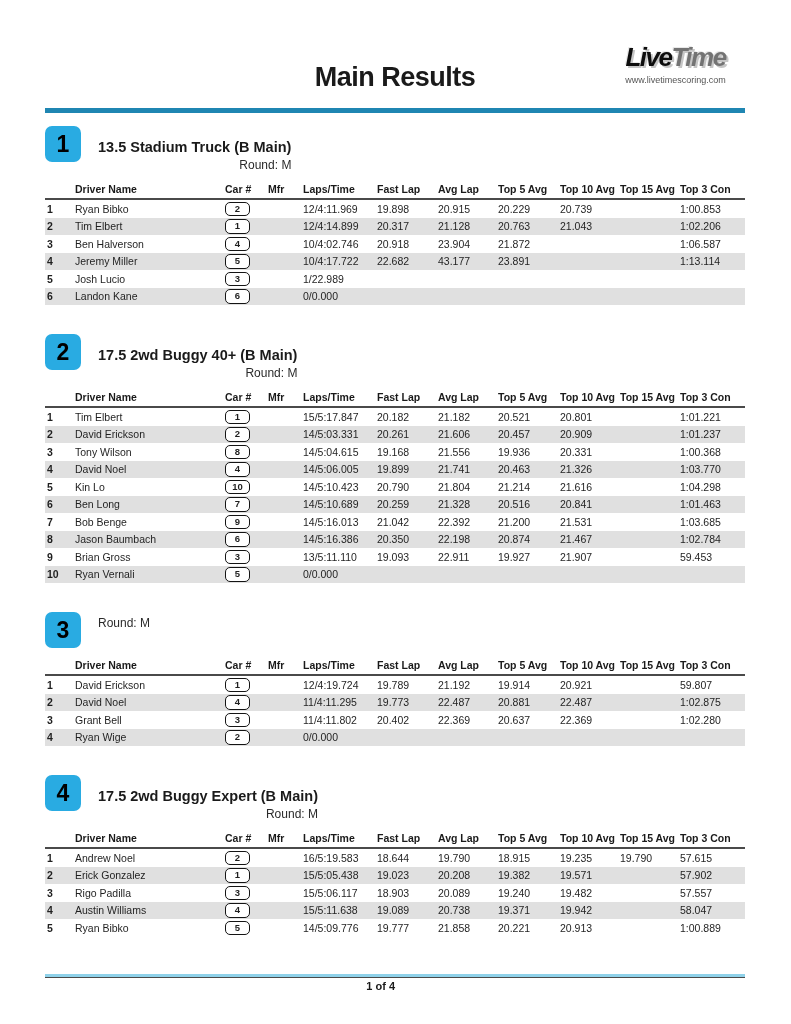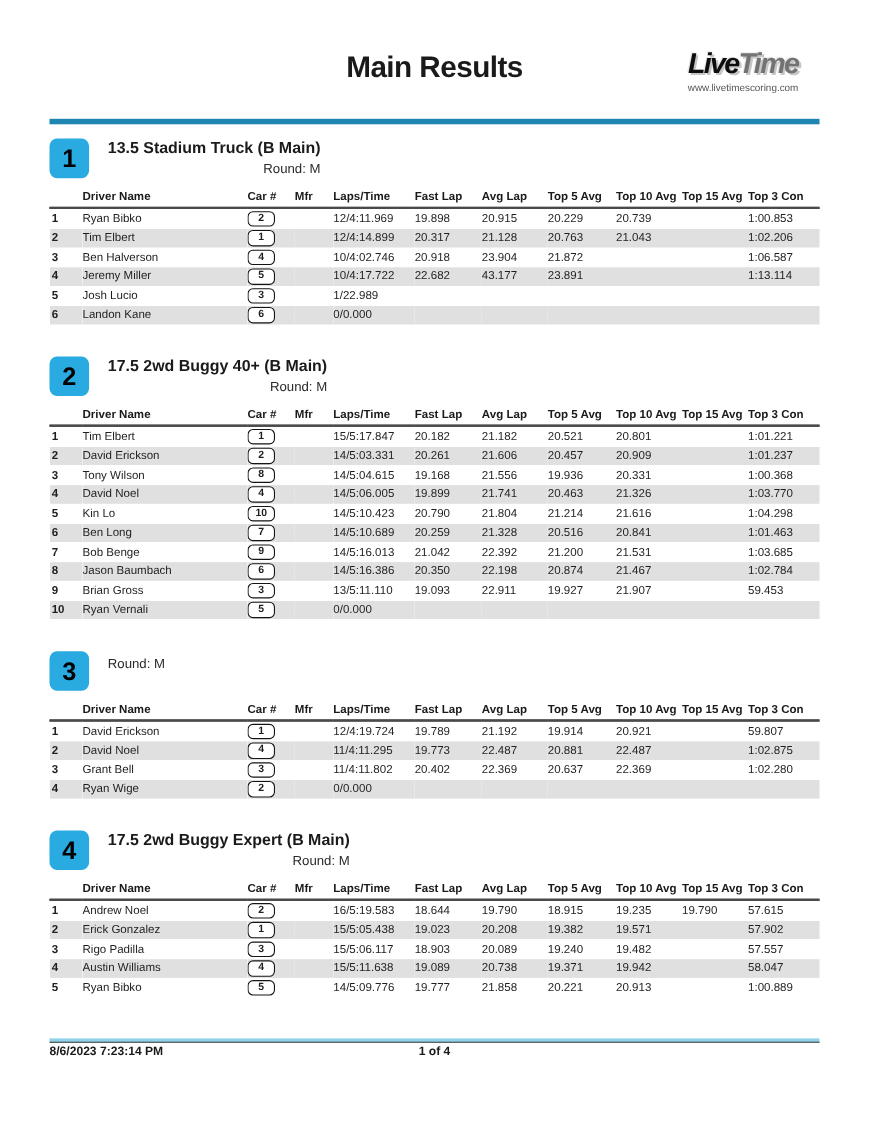--- a/index.html
+++ b/index.html
@@ -6,21 +6,21 @@
   body {
     width:791px; height:1024px; background:#ffffff; overflow:hidden;
     font-family:"Liberation Sans", sans-serif; color:#1a1a1a;
     -webkit-font-smoothing:antialiased;
   }
   .page { box-sizing:border-box; padding:42px 46px 0 45px; }
 
   
   .doc-header { position:relative; height:58px; }
   .page-title {
-    position:absolute; left:0; right:0; top:4px; margin:0;
+    position:absolute; left:0; right:0; top:4px; margin:16px;
     text-align:center; font-size:27px; font-weight:bold; letter-spacing:-0.5px;
   }
   .logo { position:absolute; right:-8px; top:0; width:155px; text-align:center; }
   .logo-text {
     font-size:26px; font-weight:bold; font-style:italic; letter-spacing:-1.5px;
     text-shadow:2px 2px 0 #c6c6c6, -1px -1px 0 #e8e8e8; white-space:nowrap;
   }
   .logo-live { color:#0d0d0d; }
   .logo-time { color:#737373; }
   .logo-url { font-size:9px; color:#555; margin-top:2px; }
@@ -29,21 +29,21 @@
   
   .section { margin-top:29px; }
   .section.first { margin-top:13px; }
   .section-head { display:flex; align-items:flex-start; }
   .badge {
     width:36px; height:36px; background:#29abe2; border-radius:7px; flex:none;
     display:flex; align-items:center; justify-content:center;
     font-size:23px; font-weight:bold; color:#000;
   }
   .section-titles { margin-left:17px; padding-top:1px; }
-  .section-title { font-size:14.5px; font-weight:bold; }
+  .section-title { font-size:14.5px; font-weight:bold;margin-top:12px; }
   .section-round { font-size:12px; color:#2a2a2a; margin-top:3px;text-align:right; }
 
   
   table { border-collapse:collapse; table-layout:fixed; margin-top:9px; width:700px; }
   th {
     font-size:10.5px; font-weight:bold; text-align:left; white-space:nowrap;
     padding:2px 0 3px 0; border-bottom:2.5px solid #4a4a4a;
   }
   td {
     font-size:10.5px; height:17.5px; padding:0; vertical-align:middle;
@@ -580,18 +580,17 @@
               <td class="c-top3">1:00.889</td>
             </tr>
           </tbody>
     </table>
   </section>
 </main>
 
   <footer class="doc-footer">
     <div class="footer-rule"></div>
     <div class="footer-row">
-      <div class="footer-left">8/6/2023 7:23:14 PM</div>
       <div class="footer-right">1 of 4</div>
     </div>
   </footer>
 
 </div>
 
 </body></html>

